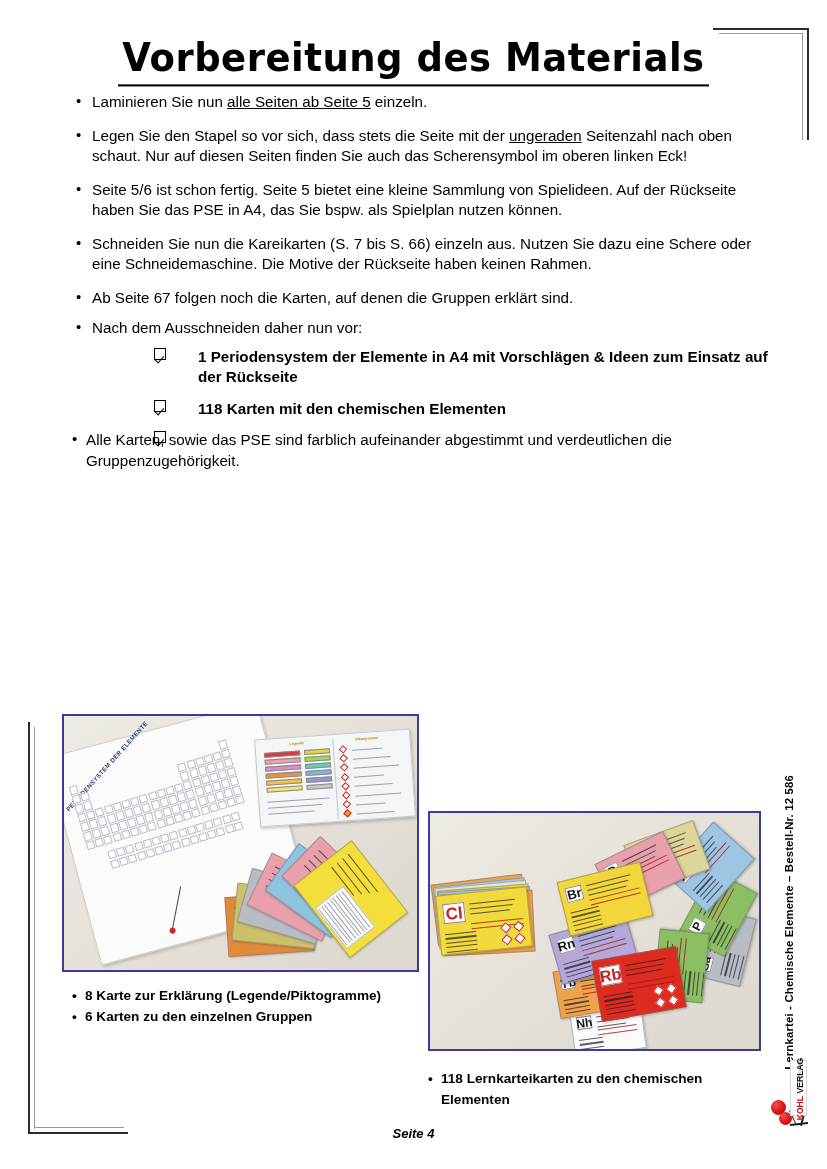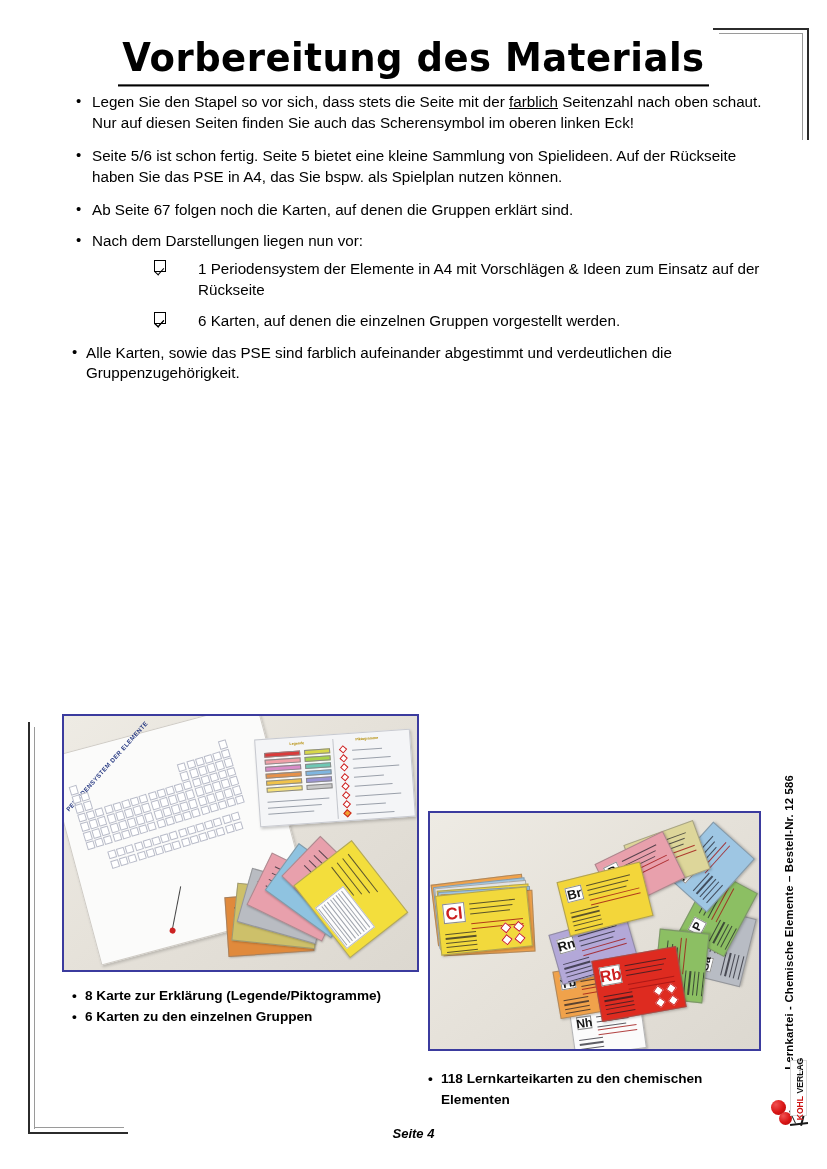--- a/index.html
+++ b/index.html
@@ -94,21 +94,21 @@
     position: absolute;
     left: 4px; top: -1px;
     font-size: 15px;
   }
   ul.bullets > li.tight { margin-bottom: 10px; }
   ul.bullets > li.narrow-indent { padding-left: 14px; }
   ul.bullets > li.narrow-indent::before { left: 0px; }
   u.emph { text-decoration: underline; }
 
   
-  ul.checklist { list-style: none; margin: 8px 0 6px 0; padding: 0; }
+  ul.checklist { list-style: none; margin: 8px 0 6px 0; padding: 0; font-weight: bold; }
   ul.checklist > li {
     position: relative;
     padding-left: 106px;
     margin-bottom: 11px;
     line-height: 20.5px;
   }
   .cbox {
     position: absolute;
     left: 62px; top: 1px;
     width: 12px; height: 12px;
@@ -388,37 +388,39 @@
   <div class="h-inner"></div>
 </div>
 
 <div class="title-wrap">
   <span class="title">Vorbereitung des Materials</span>
 </div>
 
 <div class="body-block">
 
   <ul class="bullets">
-    <li><span><span>Legen Sie den Stapel so vor sich, dass stets die Seite mit der </span><u class="emph">farblich</u><span> Seitenzahl nach oben schaut. Nur auf diesen Seiten finden Sie auch das Scherensymbol im oberen linken Eck!</span></span></li>
+    <li><span><span>Laminieren Sie nun </span><u class="emph">alle Seiten ab Seite 5</u><span> einzeln.</span></span></li>
+    <li><span><span>Legen Sie den Stapel so vor sich, dass stets die Seite mit der </span><u class="emph">ungeraden</u><span> Seitenzahl nach oben schaut. Nur auf diesen Seiten finden Sie auch das Scherensymbol im oberen linken Eck!</span></span></li>
     <li><span><span>Seite 5/6 ist schon fertig. Seite 5 bietet eine kleine Sammlung von Spielideen. Auf der Rückseite haben Sie das PSE in A4, das Sie bspw. als Spielplan nutzen können.</span></span></li>
+    <li><span><span>Schneiden Sie nun die Kareikarten (S. 7 bis S. 66) einzeln aus. Nutzen Sie dazu eine Schere oder eine Schneidemaschine. Die Motive der Rückseite haben keinen Rahmen.</span></span></li>
     <li class="tight"><span><span>Ab Seite 67 folgen noch die Karten, auf denen die Gruppen erklärt sind.</span></span></li>
 
     <li class="tight">
-      <span>Nach dem Darstellungen liegen nun vor:</span>
+      <span>Nach dem Ausschneiden daher nun vor:</span>
       <ul class="checklist">
         <li>
           <span class="cbox"></span>
           <span>1 Periodensystem der Elemente in A4 mit Vorschlägen &amp; Ideen zum Einsatz auf der Rückseite</span>
         </li>
         <li>
           <span class="cbox"></span>
+          <span>118 Karten mit den chemischen Elementen</span>
         </li>
         <li>
           <span class="cbox"></span>
-          <span>6 Karten, auf denen die einzelnen Gruppen vorgestellt werden.</span>
         </li>
       </ul>
     </li>
 
     <li class="narrow-indent">
       <span>Alle Karten, sowie das PSE sind farblich aufeinander abgestimmt und verdeutlichen die Gruppenzugehörigkeit.</span>
     </li>
   </ul>
 </div>
 

